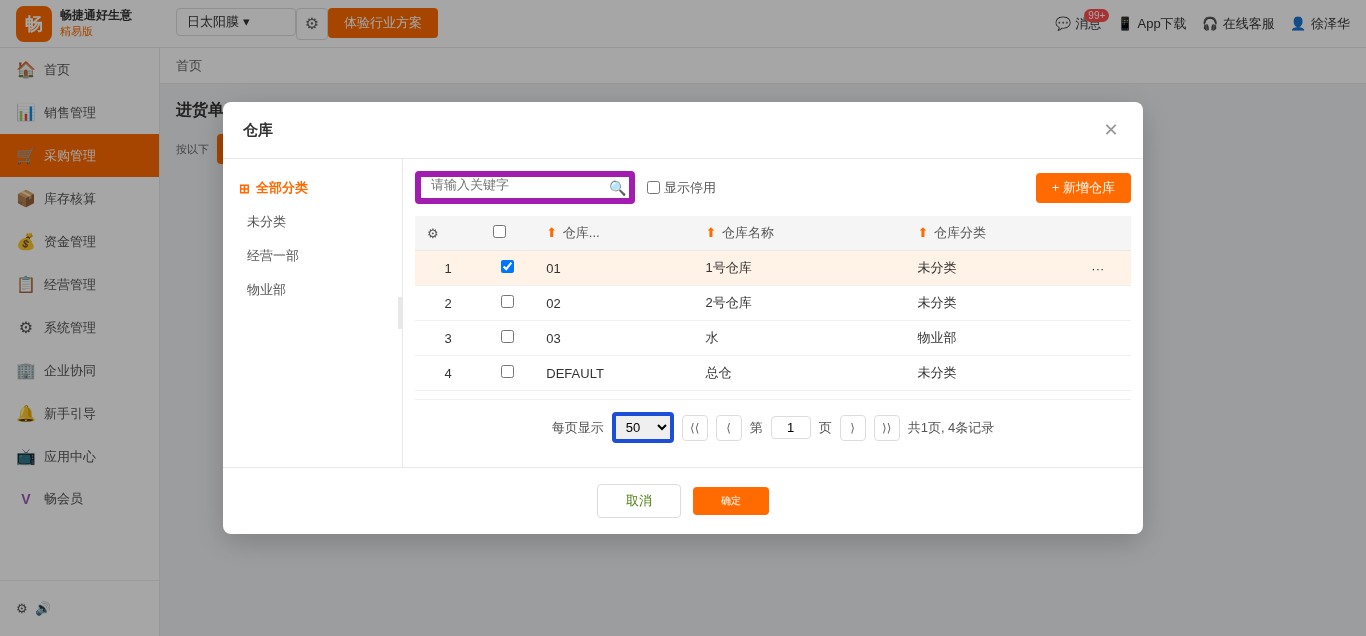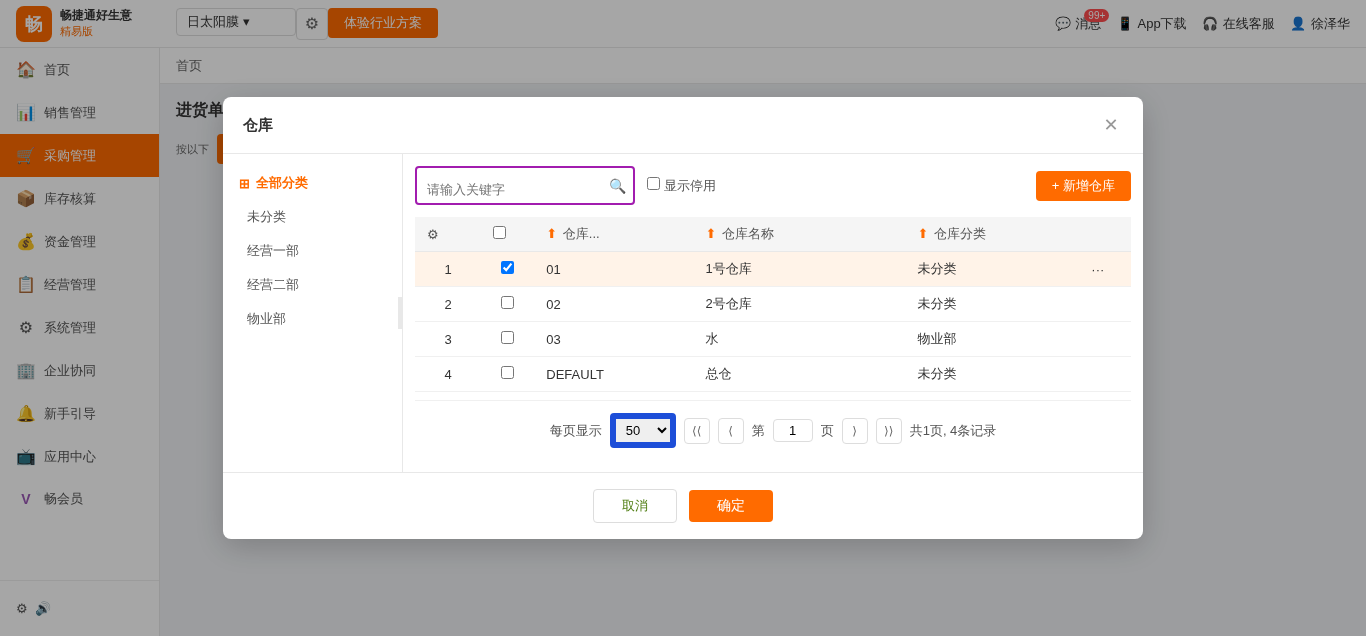--- a/index.html
+++ b/index.html
@@ -164,29 +164,29 @@
     .table-panel {
       flex: 1; display: flex; flex-direction: column; padding: 12px;
     }
     .search-bar {
       display: flex; align-items: center; gap: 12px; margin-bottom: 12px;
     }
     .search-input-wrap {
       position: relative; flex: 0 0 220px;
     }
     .search-input {
-      width: 100%; padding: 14px 32px 6px 10px;
-      border: 2px solid #a21caf; border-radius: 4px; font-size: 13px; outline: none;
+      width: 100%; padding: 0 32px 6px 10px;
+      border: 6px solid #a21caf; border-radius: 4px; font-size: 13px; outline: none;
     }
     .search-icon {
       position: absolute; right: 8px; top: 50%; transform: translateY(-50%);
       color: #aaa; font-size: 14px; cursor: pointer;
     }
     .show-disabled {
-      display: flex; align-items: flex-start; gap: 4px; font-size: 13px; color: #555;
+      display: flex; align-items: center; gap: 4px; font-size: 13px; color: #555;
     }
     .show-disabled input { cursor: pointer; }
     .add-btn {
       margin-left: auto;
       background: #ff6b00; color: #fff; border: none;
       border-radius: 4px; padding: 6px 16px; cursor: pointer; font-size: 13px;
     }
 
     
     .warehouse-table {
@@ -209,21 +209,21 @@
     .col-more { width: 50px; text-align: center; color: #aaa; }
     .sort-icon { color: #ff6b00; margin-right: 2px; }
 
     
     .pagination {
       display: flex; align-items: center; justify-content: center;
       gap: 8px; padding: 12px 0; font-size: 13px; color: #555;
       border-top: 1px solid #f0f0f0; margin-top: 8px;
     }
     .page-size-select {
-      border: 6px solid #1d4ed8; border-radius: 4px;
+      border: 4px solid #1d4ed8; border-radius: 4px;
       padding: 3px 6px; font-size: 13px; cursor: pointer;
     }
     .page-btn {
       width: 26px; height: 26px; border: 1px solid #ddd;
       border-radius: 4px; background: #fff; cursor: pointer;
       display: flex; align-items: center; justify-content: center;
       font-size: 12px; color: #666;
     }
     .page-input {
       width: 40px; text-align: center; border: 1px solid #ddd;
@@ -234,21 +234,21 @@
     .dialog-footer {
       display: flex; align-items: center; justify-content: center;
       gap: 12px; padding: 16px 20px; border-top: 1px solid #e8e8e8;
     }
     .btn-cancel {
       background: #fff; color: #4d7c0f; border: 1px solid #ddd;
       border-radius: 4px; padding: 7px 28px; cursor: pointer; font-size: 13px;
     }
     .btn-confirm {
       background: #ff6b00; color: #fff; border: none;
-      border-radius: 4px; padding: 7px 28px; cursor: pointer; font-size: 14px;
+      border-radius: 4px; padding: 7px 28px; cursor: pointer; font-size: 10px;
     }
   </style>
 </head>
 <body>
 
 <div class="top-header">
   <div class="logo-area">
     <div class="logo-icon">
       <span>畅</span>
     </div>
@@ -375,23 +375,20 @@
         <div class="cat-header">
           <span style="color:#ff6b00;">⊞</span>
           <span>全部分类</span>
         </div>
         <div class="cat-collapse-btn">《</div>
         <div class="cat-item">
           <span>未分类</span>
         </div>
         <div class="cat-item">
           <span>经营一部</span>
-        </div>
-        <div class="cat-item">
-          <span>经营二部</span>
         </div>
         <div class="cat-item">
           <span>物业部</span>
         </div>
       </div>
 
       <div class="table-panel">
 
         <div class="search-bar">
           <div class="search-input-wrap">

